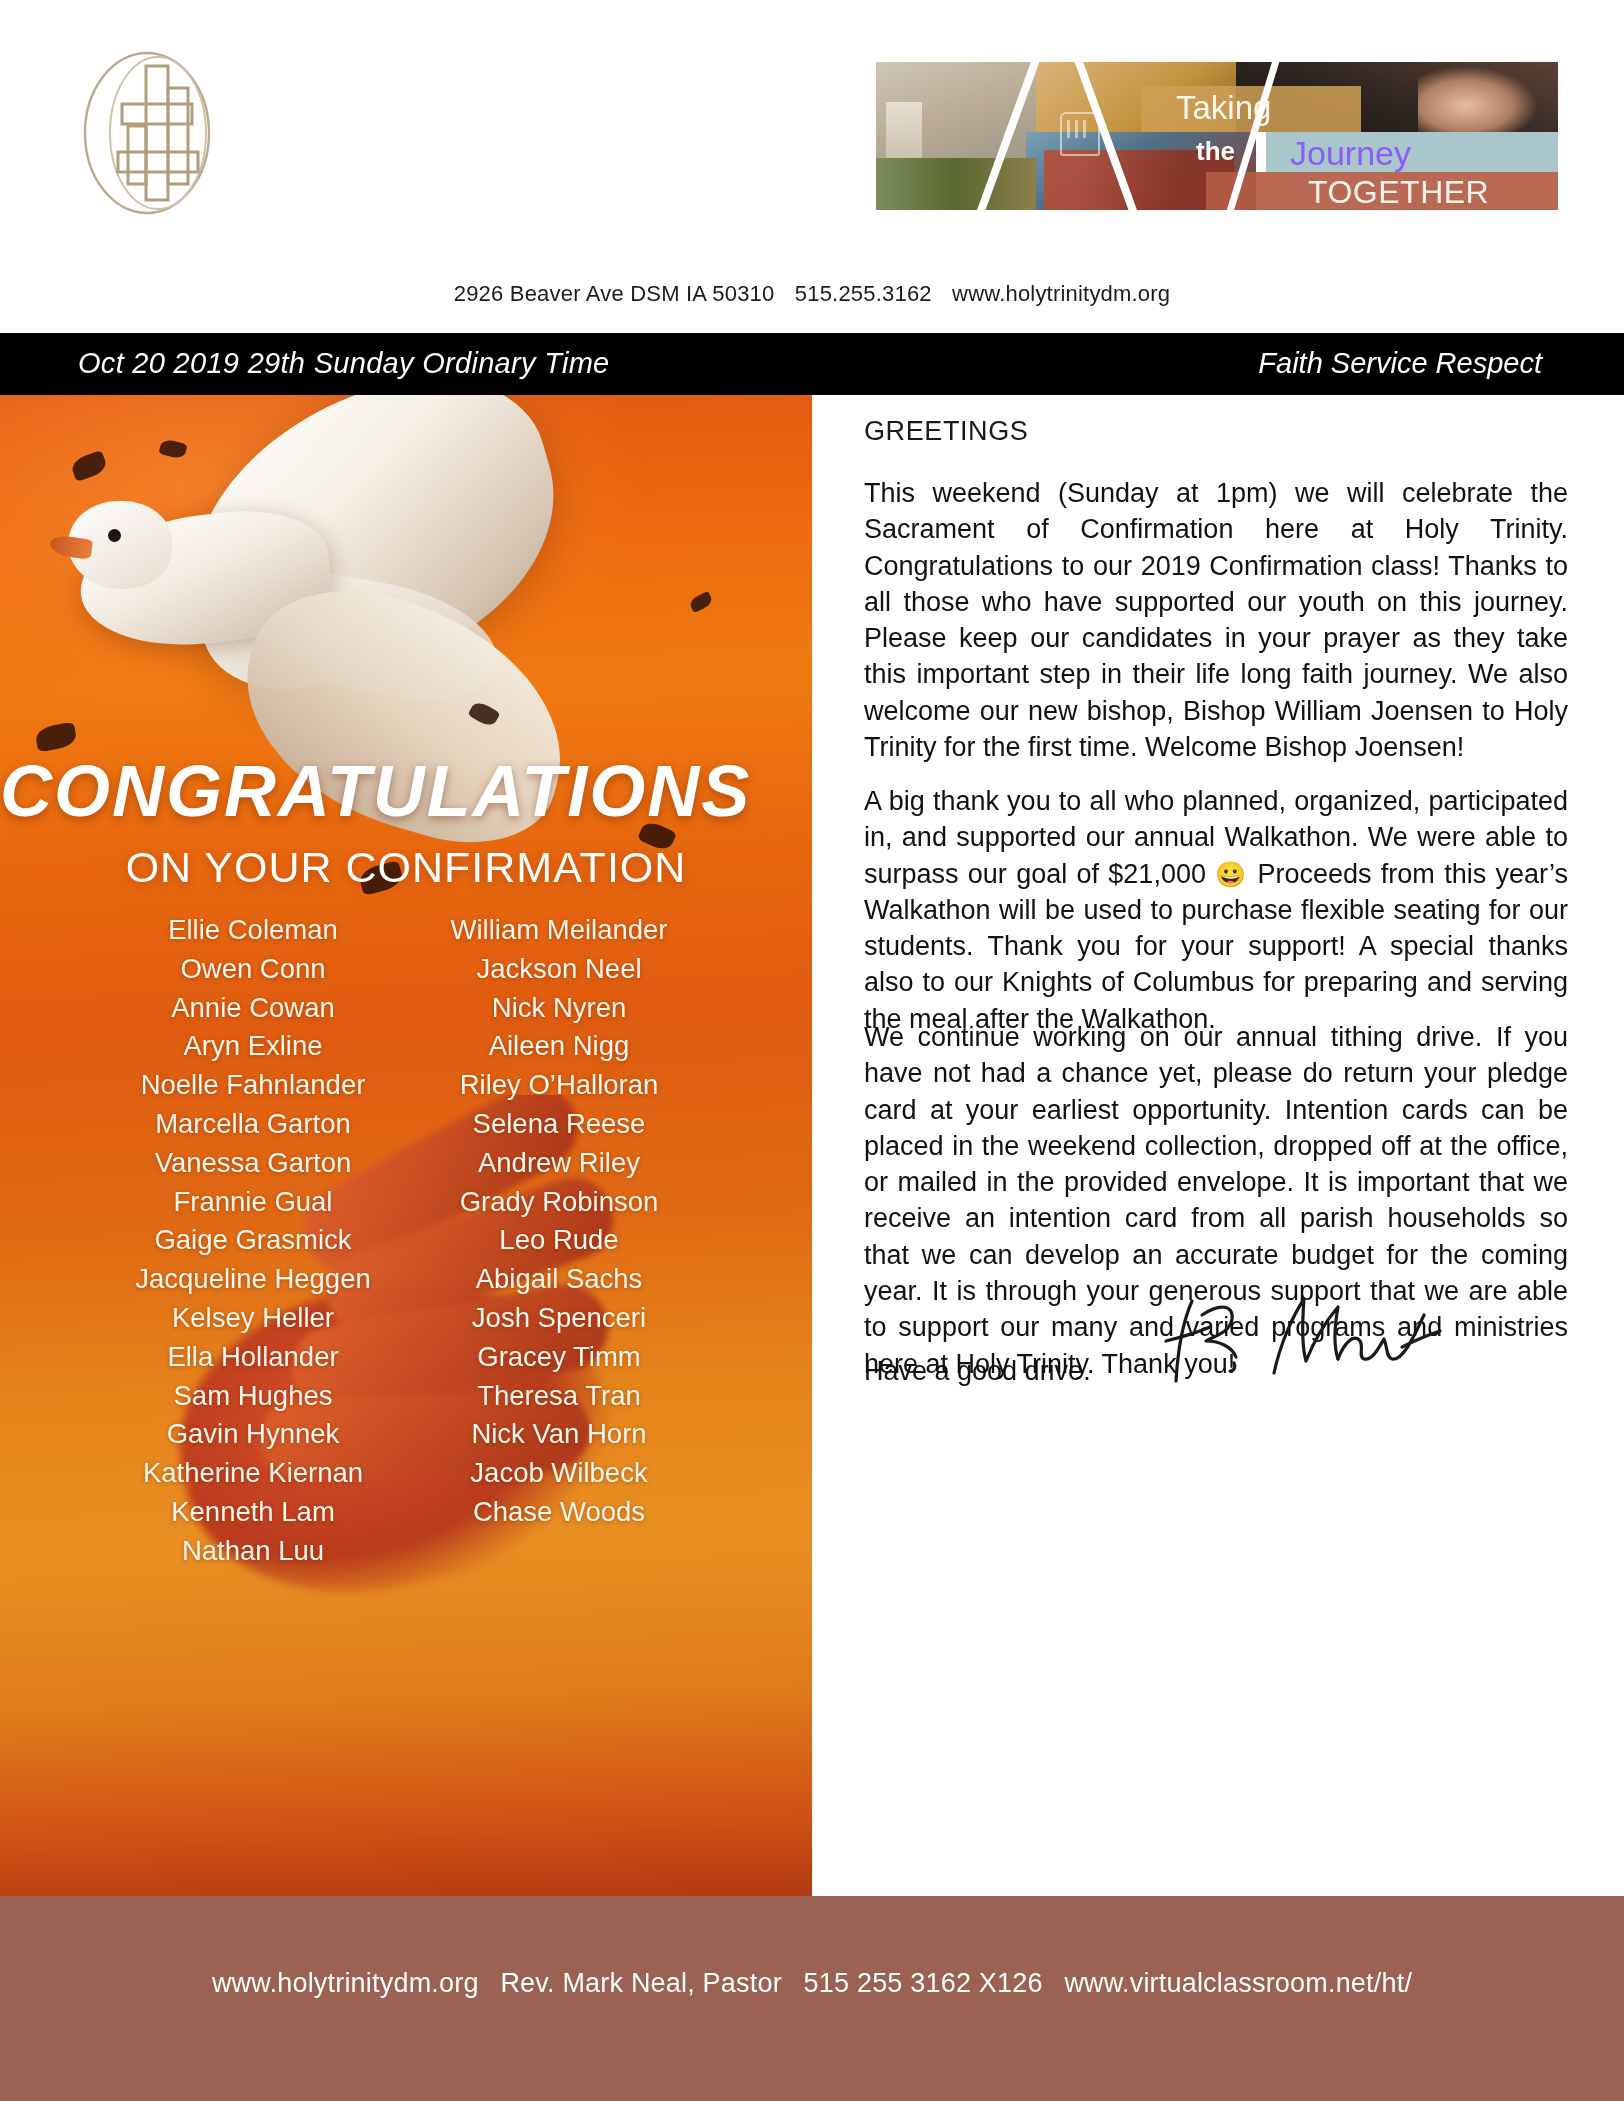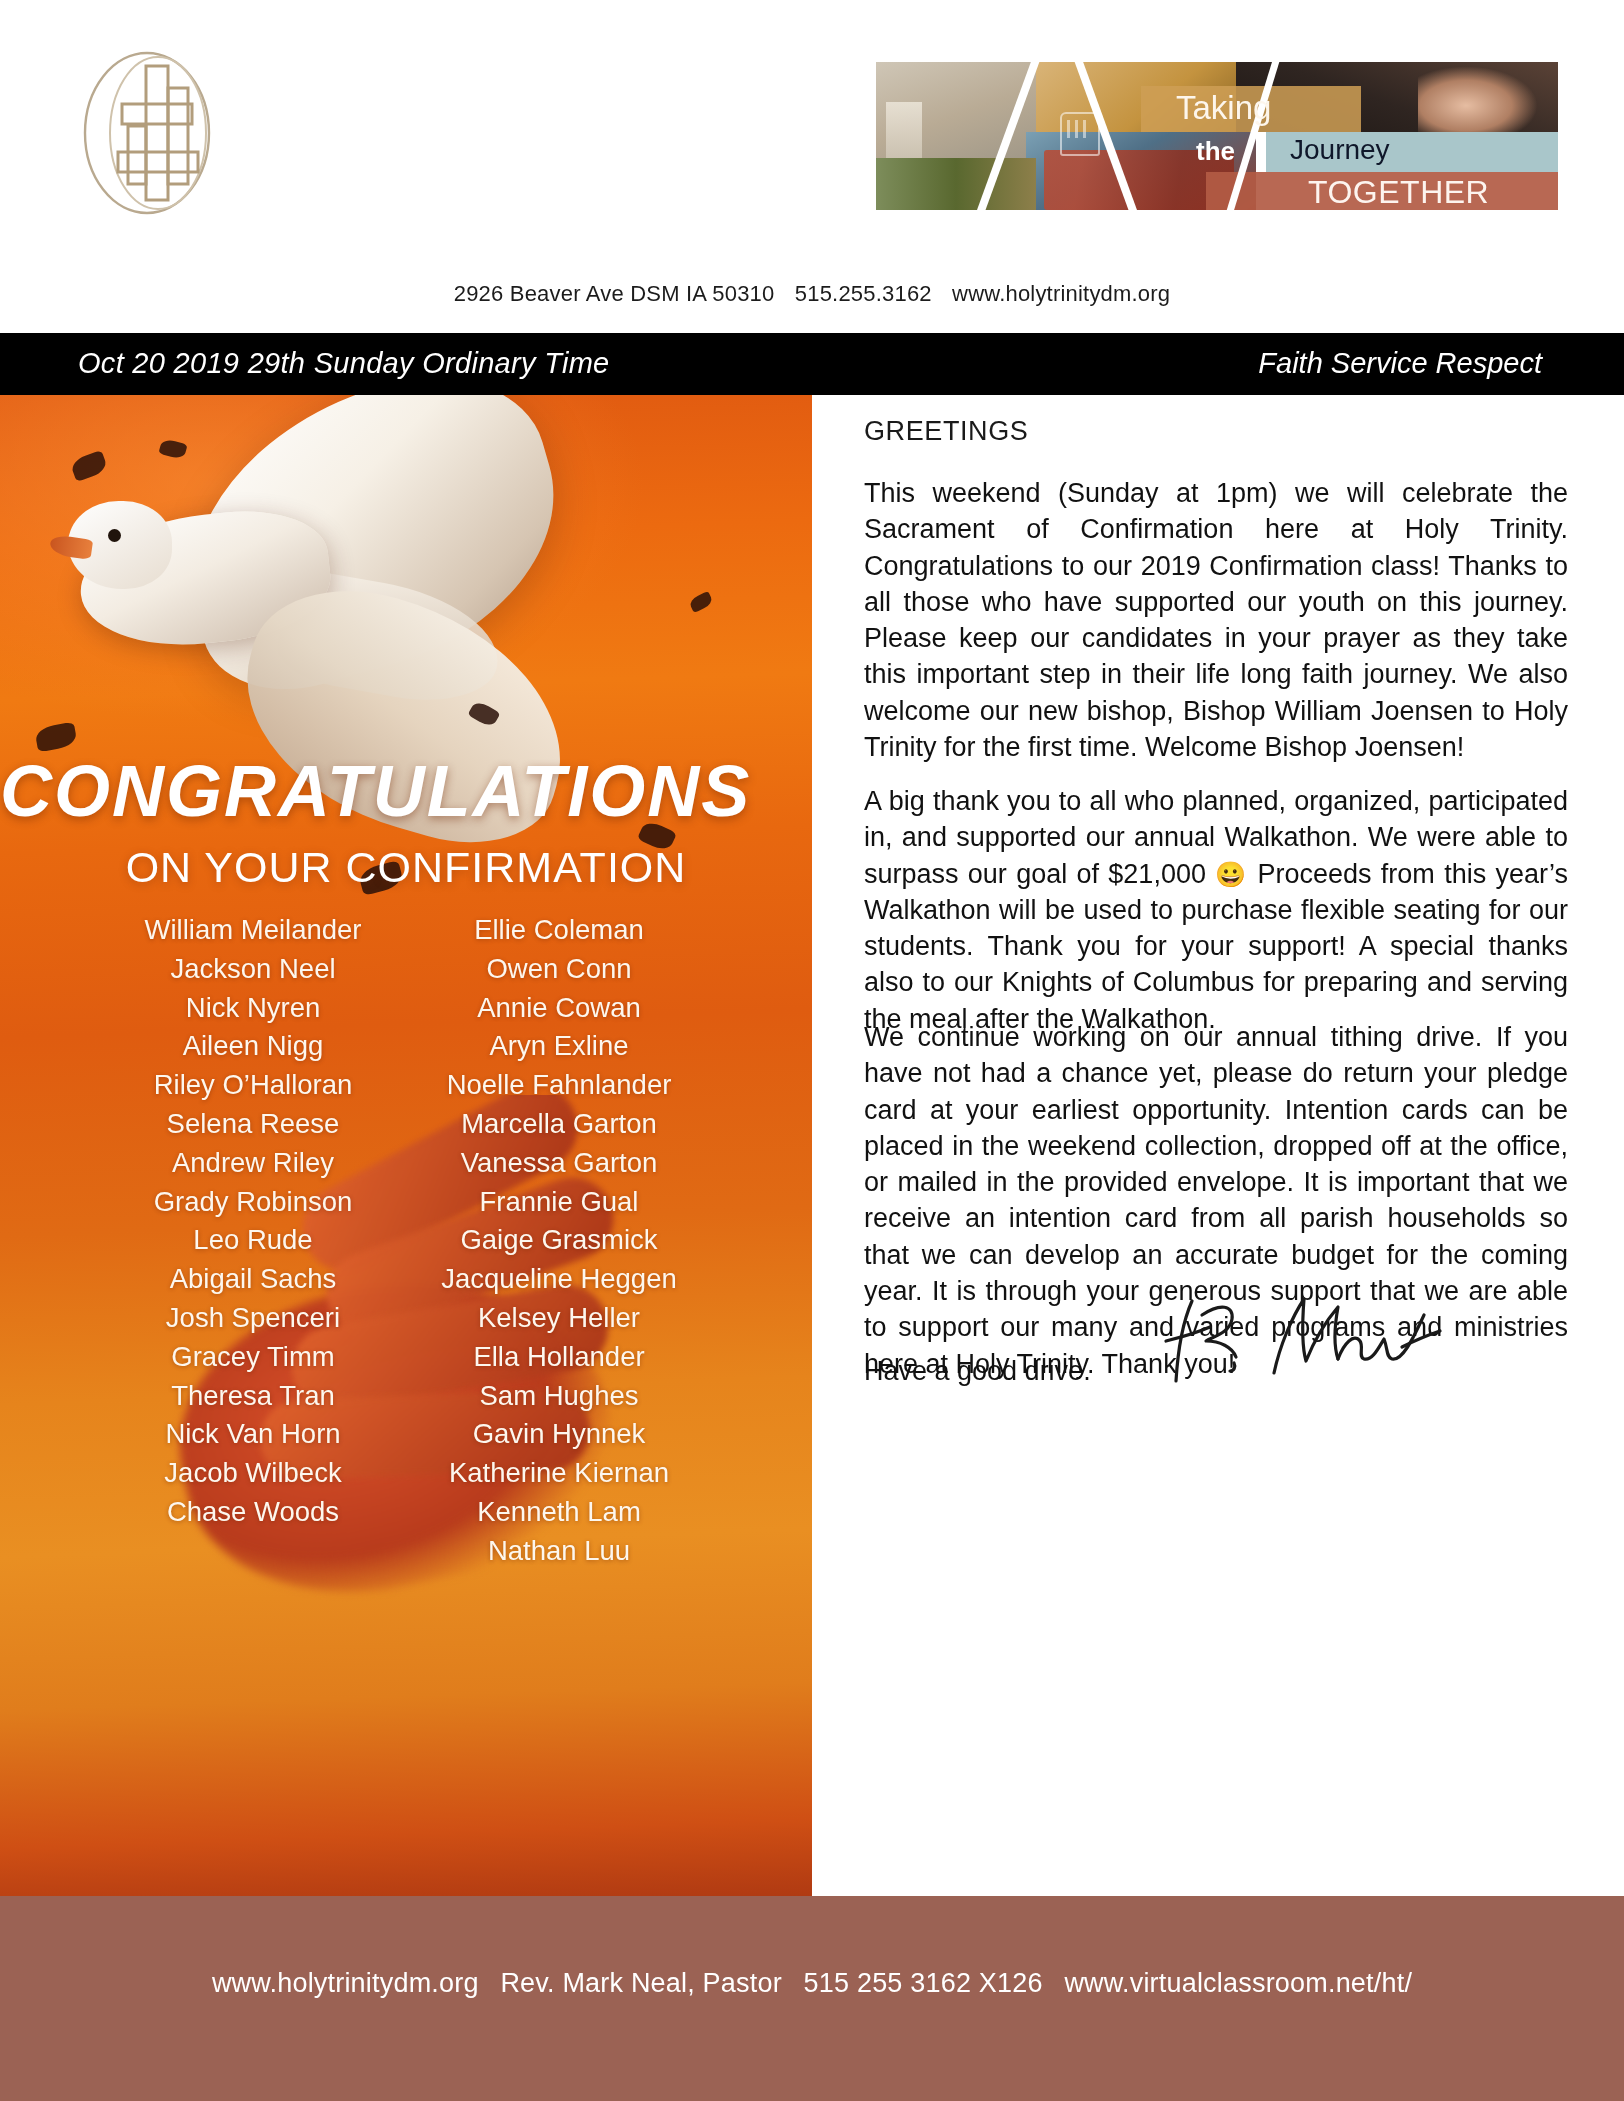--- a/index.html
+++ b/index.html
@@ -80,21 +80,21 @@
     position:absolute;left:390px;top:70px;width:292px;height:40px;
     background:rgba(157,190,195,0.88);
   }
   .bn-tag-together{
     position:absolute;left:330px;top:110px;width:352px;height:38px;
     background:rgba(178,91,68,0.92);
   }
   .bn-txt{position:absolute;white-space:nowrap;}
   .t-taking{left:300px;top:27px;font-size:33px;color:#fdf6ec;}
   .t-the{left:320px;top:74px;font-size:26px;font-weight:bold;color:#ffffff;}
-  .t-journey{left:414px;top:72px;font-size:28px;color:#0f172a;}
+  .t-journey{left:414px;top:72px;font-size:34px;color:#8b5cf6;}
   .t-together{left:432px;top:112px;font-size:32px;color:#fdf4ef;letter-spacing:0.5px;}
 
   .bn-slash{position:absolute;background:#ffffff;}
   .sl1{left:126px;top:-10px;width:8px;height:180px;transform:rotate(20deg);}
   .sl2{left:228px;top:-10px;width:8px;height:180px;transform:rotate(-20deg);}
   .sl3{left:372px;top:-6px;width:7px;height:170px;transform:rotate(17deg);}
   .hand-icon{position:absolute;left:184px;top:50px;width:36px;height:40px;
     border:2px solid rgba(255,255,255,0.55);border-radius:6px 6px 3px 3px;}
   .hand-icon:before{content:"";position:absolute;left:5px;top:6px;width:3px;height:18px;
     background:rgba(255,255,255,.5);box-shadow:8px 0 0 rgba(255,255,255,.5),16px 0 0 rgba(255,255,255,.5);}
@@ -363,57 +363,57 @@
       <div class="fing fa"></div>
       <div class="fing fb"></div>
       <div class="fing fc"></div>
       <div class="fing fd"></div>
     </div>
 
     <div class="congrats">CONGRATULATIONS</div>
     <div class="subcongrats">ON YOUR CONFIRMATION</div>
 
     <div class="names">
-      <div class="ncol b">
-        <div class="nm">William Meilander</div>
-        <div class="nm">Jackson Neel</div>
-        <div class="nm">Nick Nyren</div>
-        <div class="nm">Aileen Nigg</div>
-        <div class="nm">Riley O’Halloran</div>
-        <div class="nm">Selena Reese</div>
-        <div class="nm">Andrew Riley</div>
-        <div class="nm">Grady Robinson</div>
-        <div class="nm">Leo Rude</div>
-        <div class="nm">Abigail Sachs</div>
-        <div class="nm">Josh Spenceri</div>
-        <div class="nm">Gracey Timm</div>
-        <div class="nm">Theresa Tran</div>
-        <div class="nm">Nick Van Horn</div>
-        <div class="nm">Jacob Wilbeck</div>
-        <div class="nm">Chase Woods</div>
-      </div>
       <div class="ncol a">
         <div class="nm">Ellie Coleman</div>
         <div class="nm">Owen Conn</div>
         <div class="nm">Annie Cowan</div>
         <div class="nm">Aryn Exline</div>
         <div class="nm">Noelle Fahnlander</div>
         <div class="nm">Marcella Garton</div>
         <div class="nm">Vanessa Garton</div>
         <div class="nm">Frannie Gual</div>
         <div class="nm">Gaige Grasmick</div>
         <div class="nm">Jacqueline Heggen</div>
         <div class="nm">Kelsey Heller</div>
         <div class="nm">Ella Hollander</div>
         <div class="nm">Sam Hughes</div>
         <div class="nm">Gavin Hynnek</div>
         <div class="nm">Katherine Kiernan</div>
         <div class="nm">Kenneth Lam</div>
         <div class="nm">Nathan Luu</div>
       </div>
+      <div class="ncol b">
+        <div class="nm">William Meilander</div>
+        <div class="nm">Jackson Neel</div>
+        <div class="nm">Nick Nyren</div>
+        <div class="nm">Aileen Nigg</div>
+        <div class="nm">Riley O’Halloran</div>
+        <div class="nm">Selena Reese</div>
+        <div class="nm">Andrew Riley</div>
+        <div class="nm">Grady Robinson</div>
+        <div class="nm">Leo Rude</div>
+        <div class="nm">Abigail Sachs</div>
+        <div class="nm">Josh Spenceri</div>
+        <div class="nm">Gracey Timm</div>
+        <div class="nm">Theresa Tran</div>
+        <div class="nm">Nick Van Horn</div>
+        <div class="nm">Jacob Wilbeck</div>
+        <div class="nm">Chase Woods</div>
+      </div>
     </div>
   </div>
 
   <div class="colright">
     <div class="greet">GREETINGS</div>
 
     <div class="para p1">This weekend (Sunday at 1pm) we will celebrate the Sacrament of Confirmation here at Holy Trinity. Congratulations to our 2019 Confirmation class! Thanks to all those who have supported our youth on this journey. Please keep our candidates in your prayer as they take this important step in their life long faith journey. We also welcome our new bishop, Bishop William Joensen to Holy Trinity for the first time. Welcome Bishop Joensen!</div>
 
     <div class="para p2"><span>A big thank you to all who planned, organized, participated in, and supported our annual Walkathon. We were able to surpass our goal of $21,000 </span><span class="emoji">😀</span><span> Proceeds from this year’s Walkathon will be used to purchase flexible seating for our students. Thank you for your support! A special thanks also to our Knights of Columbus for preparing and serving the meal after the Walkathon.</span></div>
 

